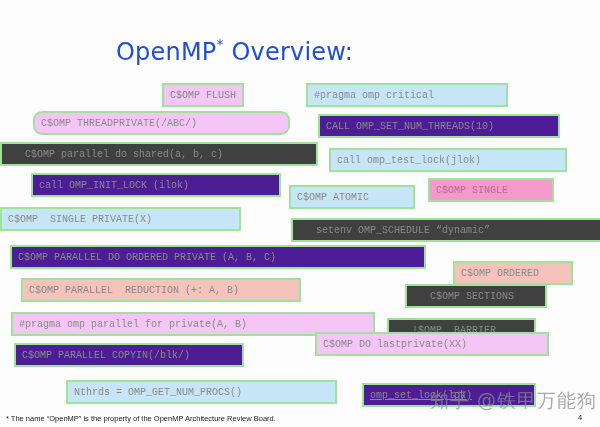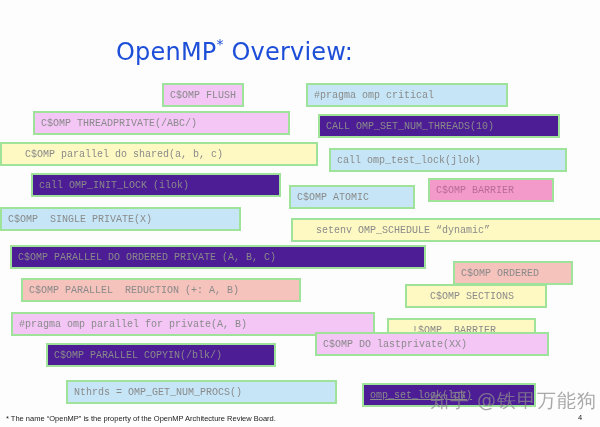--- a/index.html
+++ b/index.html
@@ -23,21 +23,21 @@
     font-size: 10px;
     line-height: 20px;
     padding: 1px 6px;
     color: #8a8a8a;
     white-space: pre;
     height: 24px;
   }
   .pink { background: #f3c6f6; }
   .green { background: #4c1d95; }
   .blue { background: #c6e6f7; }
-  .yellow { background: #fef9c3; padding-left: 23px; }
+  .yellow { background: #404040; padding-left: 23px; }
   .salmon { background: #f5c2bc; }
   .hotpink { background: #f39acb; color: #b86a99; }
   .footnote {
     position: absolute; left: 6px; top: 414px;
     font-family: "Liberation Sans", sans-serif; font-size: 7.5px; color: #222;
     white-space: nowrap;
   }
   .pagenum {
     position: absolute; left: 578px; top: 413px;
     font-size: 7.5px; color: #222;
@@ -48,35 +48,35 @@
     color: rgba(140,140,140,0.75); white-space: nowrap; letter-spacing: 1px;
   }
 </style>
 </head>
 <body>
 
 <div class="title"><span>OpenMP</span><sup>*</sup><span> Overview:</span></div>
 
 <div class="chip pink" style="left:162px; top:83px;">C$OMP FLUSH</div>
 <div class="chip blue" style="left:306px; top:83px; width:202px;">#pragma omp critical</div>
-<div class="chip pink" style="left:33px;  top:111px; width:257px;">C$OMP THREADPRIVATE(/ABC/)</div>
+<div class="chip pink" style="left:33px;  top:111px; width:257px;border-radius:9px;">C$OMP THREADPRIVATE(/ABC/)</div>
 <div class="chip green" style="left:318px; top:114px; width:242px;">CALL OMP_SET_NUM_THREADS(10)</div>
 <div class="chip yellow" style="left:0px;   top:142px; width:318px;">C$OMP parallel do shared(a, b, c)</div>
 <div class="chip blue" style="left:329px; top:148px; width:238px;">call omp_test_lock(jlok)</div>
 <div class="chip green" style="left:31px;  top:173px; width:250px;">call OMP_INIT_LOCK (ilok)</div>
 <div class="chip blue" style="left:289px; top:185px; width:126px;">C$OMP ATOMIC</div>
-<div class="chip hotpink" style="left:428px; top:178px; width:126px;">C$OMP BARRIER</div>
+<div class="chip hotpink" style="left:428px; top:178px; width:126px;">C$OMP SINGLE</div>
 <div class="chip blue" style="left:0px;   top:207px; width:241px;">C$OMP  SINGLE PRIVATE(X)</div>
 <div class="chip yellow" style="left:247px; top:218px; width:327px;margin-left:44px;">setenv OMP_SCHEDULE “dynamic”</div>
 <div class="chip green" style="left:10px;  top:245px; width:416px;">C$OMP PARALLEL DO ORDERED PRIVATE (A, B, C)</div>
 <div class="chip salmon" style="left:453px; top:261px; width:120px;">C$OMP ORDERED</div>
 <div class="chip salmon" style="left:21px;  top:278px; width:280px;">C$OMP PARALLEL  REDUCTION (+: A, B)</div>
 <div class="chip yellow" style="left:405px; top:284px; width:142px;">C$OMP SECTIONS</div>
 <div class="chip pink" style="left:11px;  top:312px; width:364px;">#pragma omp parallel for private(A, B)</div>
 <div class="chip yellow" style="left:387px; top:318px; width:149px;">!$OMP  BARRIER</div>
-<div class="chip green" style="left:14px;  top:343px; width:230px;margin-left:32px;">C$OMP PARALLEL COPYIN(/blk/)</div>
+<div class="chip green" style="left:14px;  top:343px; width:230px;">C$OMP PARALLEL COPYIN(/blk/)</div>
 <div class="chip pink" style="left:315px; top:332px; width:234px;">C$OMP DO lastprivate(XX)</div>
 <div class="chip blue" style="left:66px;  top:380px; width:271px;">Nthrds = OMP_GET_NUM_PROCS()</div>
 <div class="chip green" style="left:362px; top:383px; width:174px;text-decoration:underline;">omp_set_lock(lck)</div>
 
 <div class="watermark">知乎 @铁甲万能狗</div>
 <div class="footnote">* The name “OpenMP” is the property of the OpenMP Architecture Review Board.</div>
 <div class="pagenum">4</div>
 
 </body></html>

